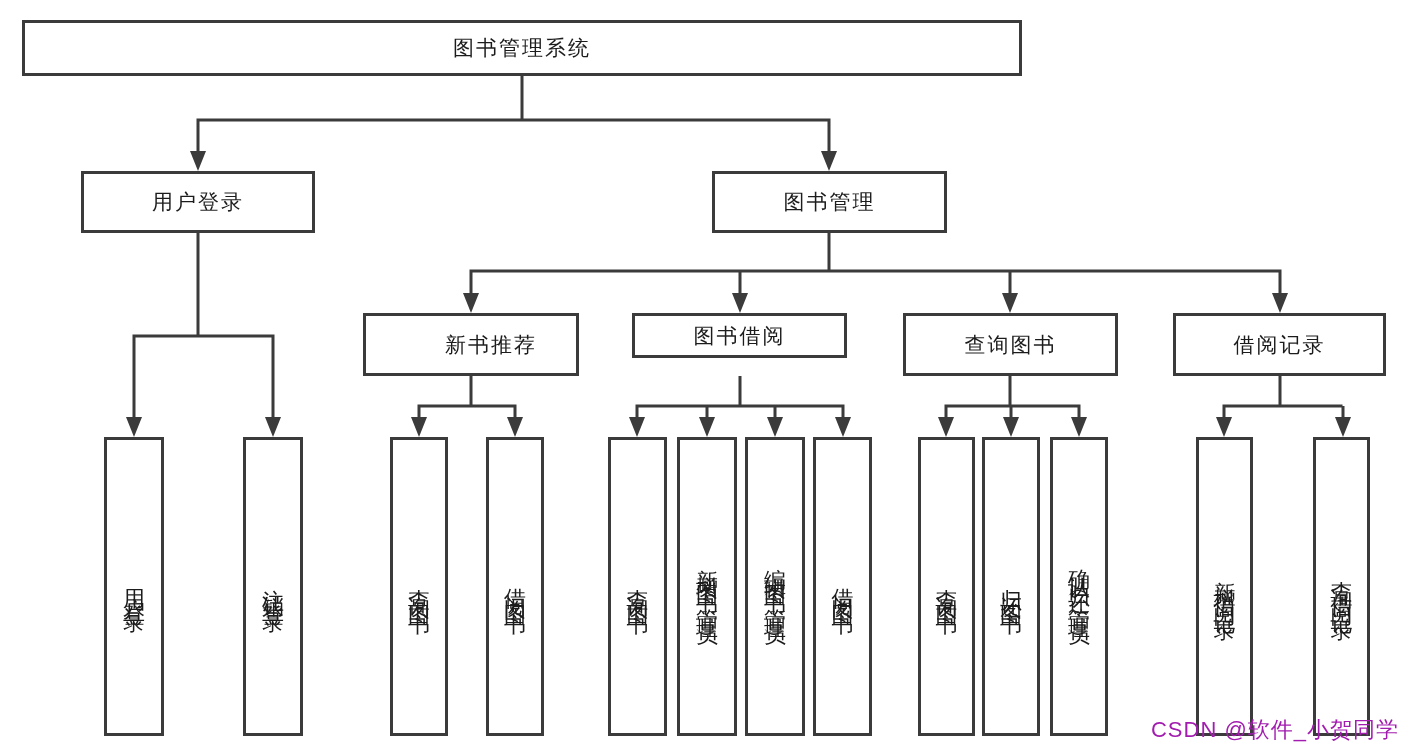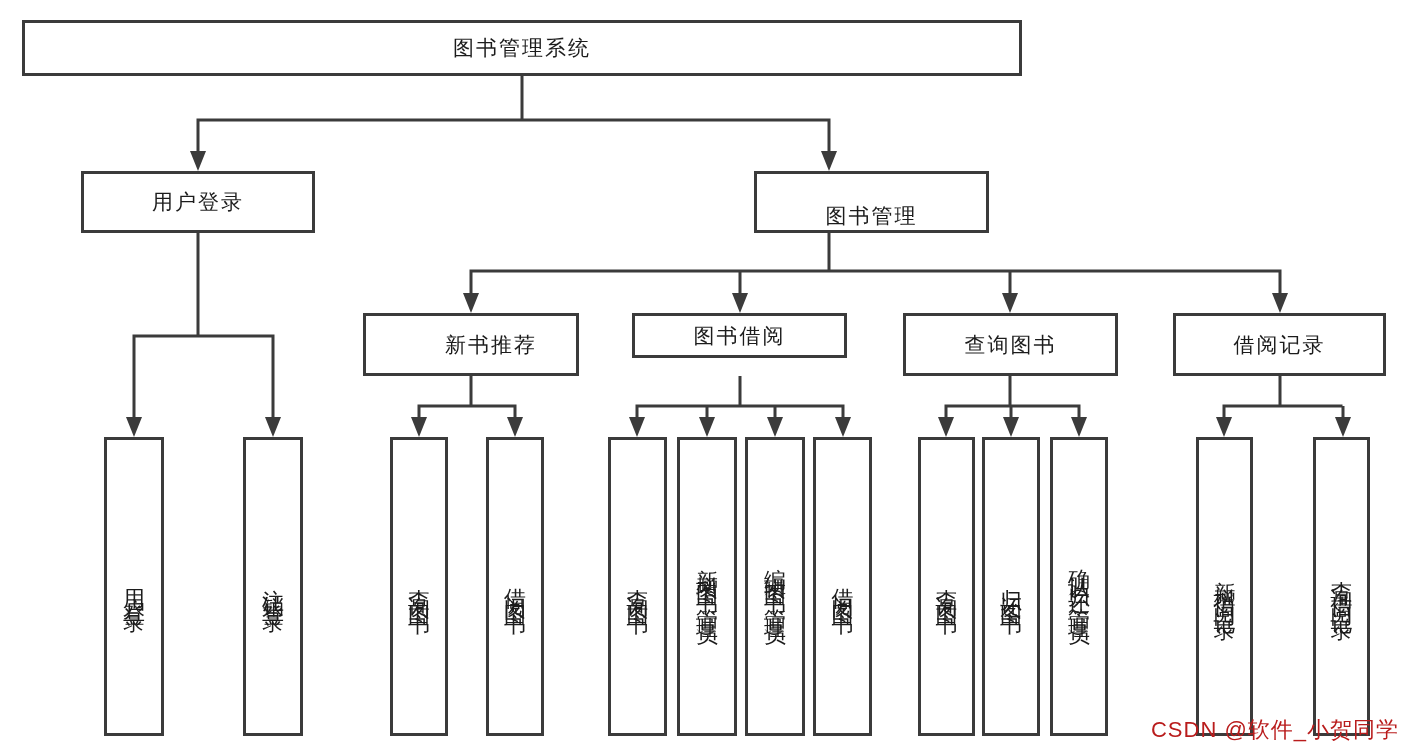--- a/index.html
+++ b/index.html
@@ -15,42 +15,42 @@
   .box.h span{
     font-size:21px;letter-spacing:2px;white-space:nowrap;
   }
   .box.v span{
     writing-mode:vertical-rl;text-orientation:mixed;
     font-size:22px;letter-spacing:8px;line-height:1;white-space:nowrap;
   }
   
   .n-root {left:22px;  top:12px;  width:1000px;height:56px;margin-top:8px;}
   .n-login{left:81px;  top:171px; width:234px; height:62px;}
-  .n-mgmt {left:754px; top:171px; width:235px; height:62px;align-items:flex-end;}
+  .n-mgmt {left:712px; top:171px; width:235px; height:62px;}
   .n-rec  {left:363px; top:313px; width:216px; height:63px;padding-left:40px;}
   .n-bor  {left:632px; top:313px; width:215px; height:45px;}
   .n-cur  {left:903px; top:313px; width:215px; height:63px;}
   .n-his  {left:1173px;top:313px; width:213px; height:63px;}
   .leaf   {top:437px;height:299px;}
   .l-a1{left:104px; width:60px;}
   .l-a2{left:243px; width:60px;}
   .l-b1{left:390px; width:58px;}
   .l-b2{left:486px; width:58px;}
   .l-c1{left:608px; width:59px;}
   .l-c2{left:677px; width:60px;}
   .l-c3{left:745px; width:60px;}
   .l-c4{left:813px; width:59px;}
   .l-d1{left:918px; width:57px;}
   .l-d2{left:982px; width:58px;}
   .l-d3{left:1050px;width:58px;}
   .l-e1{left:1196px;width:57px;}
   .l-e2{left:1313px;width:57px;}
   .watermark{
     position:absolute;right:6px;top:715px;z-index:5;
-    font-size:22px;letter-spacing:1px;color:#b91c1c;white-space:nowrap;
+    font-size:22px;letter-spacing:1px;color:#a21caf;white-space:nowrap;
   }
 </style>
 </head>
 <body>
 
 <div class="stage">
 
   <svg class="wires" viewBox="0 0 1405 747" xmlns="http://www.w3.org/2000/svg">
     <g stroke="#3b3b3b" stroke-width="3" fill="none">
 

